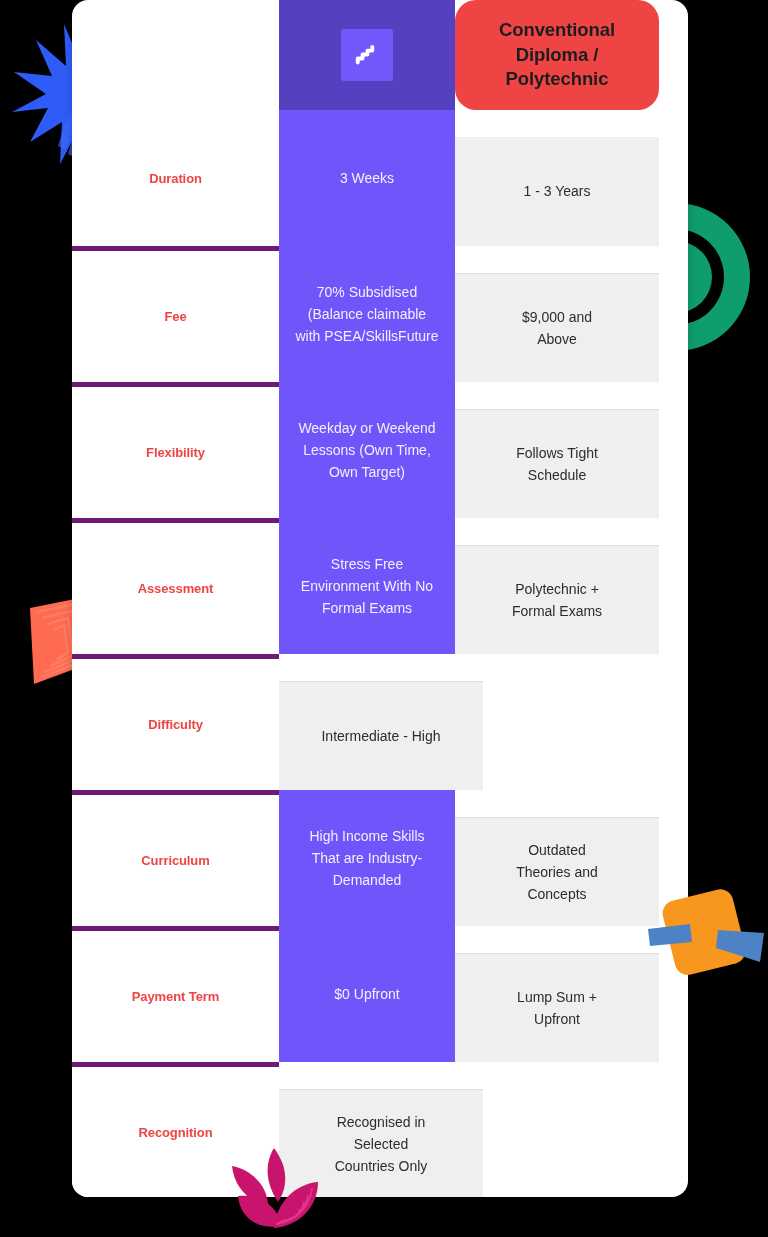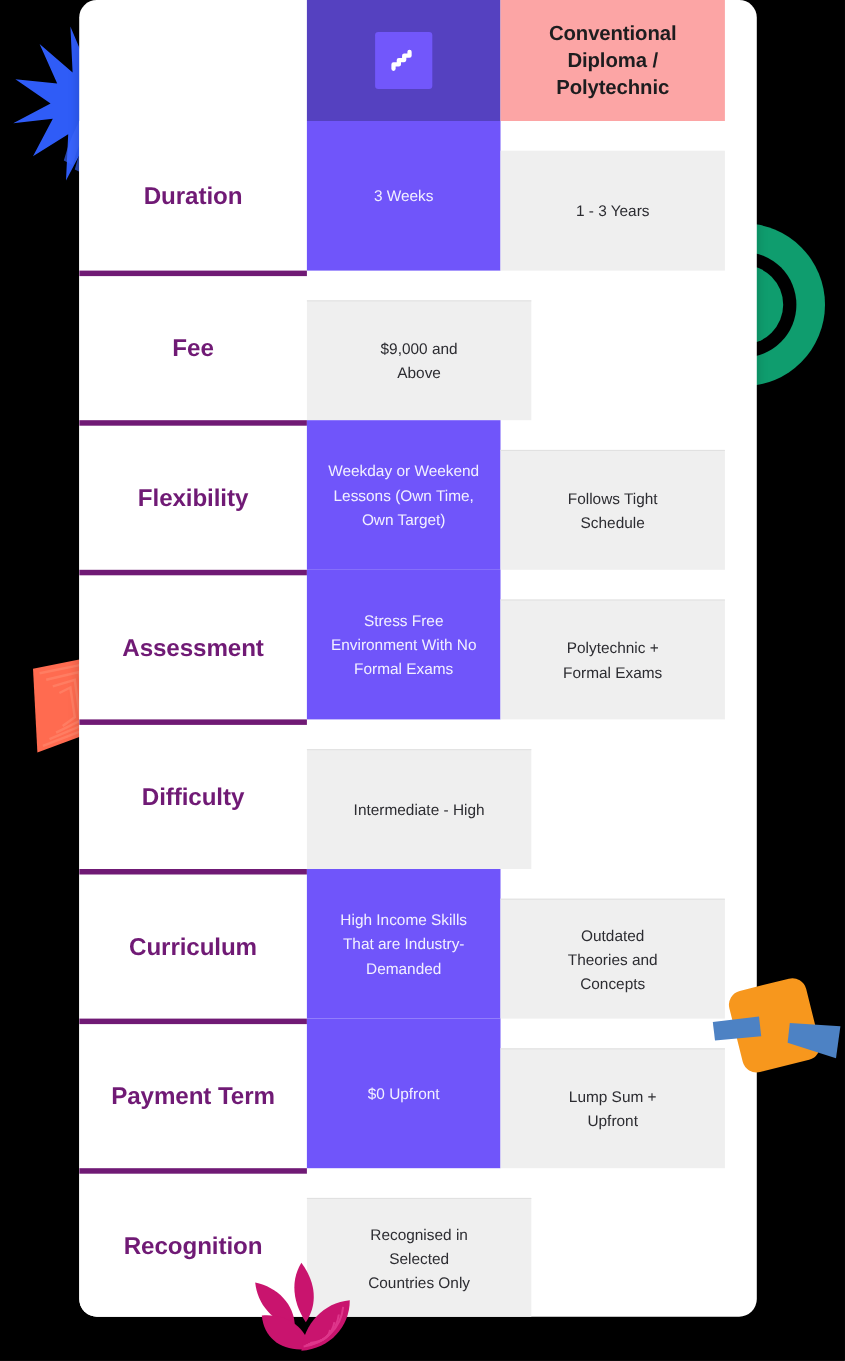--- a/index.html
+++ b/index.html
@@ -63,21 +63,22 @@
   
   #header-row { height: 110px; }
 
   #header-row .c-label {
     background: transparent;
   }
   #header-row .c-mid {
     background: #5541C0;
   }
   #header-row .c-right {
-    background: #fca5a5;
+    background: #ef4444;
+    border-radius: 21px;
   }
 
   #brand-logo {
     width: 52px;
     height: 52px;
     background: #7257FB;
     border-radius: 3px;
     display: flex;
     align-items: center;
     justify-content: center;
@@ -103,23 +104,23 @@
   }
   .body-row .c-right {
     background: #EFEFEF;
     border-top: 1px solid #e1e1e1;
     margin-top: 27px;
   }
   .body-row:first-of-type .c-label { border-top: none; }
   .body-row:first-of-type .c-right { border-top: none; }
 
   .lbl-text {
-    font-size: 22px;
+    font-size: 13px;
     font-weight: 700;
-    color: #701a75;
+    color: #ef4444;
     letter-spacing: -0.1px;
   }
 
   .mid-text {
     font-size: 14px;
     font-weight: 400;
     line-height: 1.58;
     color: #f2f0ff;
   }
 
@@ -229,20 +230,27 @@
           <div class="cell c-right">
             <div class="right-text">
               <div>1 - 3 Years</div>
             </div>
           </div>
         </div>
         <div class="row body-row">
           <div class="cell c-label">
             <div class="lbl-text">Fee</div>
           </div>
+          <div class="cell c-mid">
+            <div class="mid-text">
+              <div>70% Subsidised</div>
+              <div>(Balance claimable</div>
+              <div>with PSEA/SkillsFuture</div>
+            </div>
+          </div>
           <div class="cell c-right">
             <div class="right-text">
               <div>$9,000 and</div>
               <div>Above</div>
             </div>
           </div>
         </div>
         <div class="row body-row">
           <div class="cell c-label">
             <div class="lbl-text">Flexibility</div>

